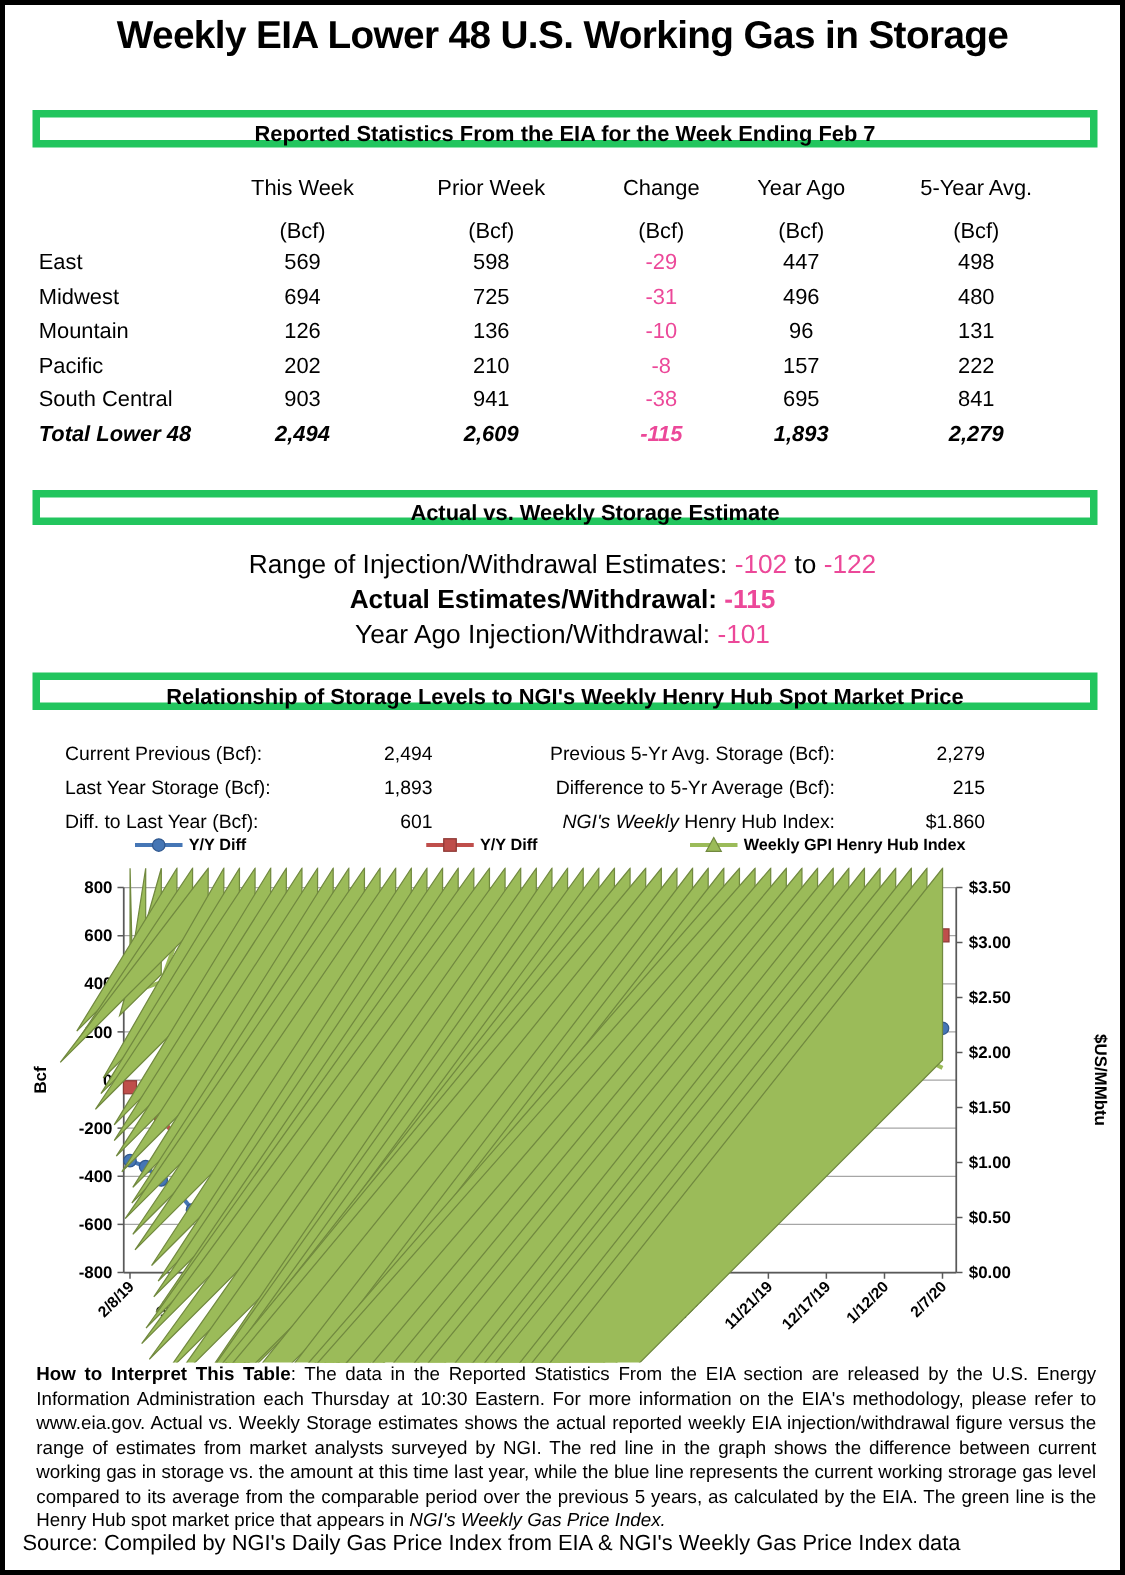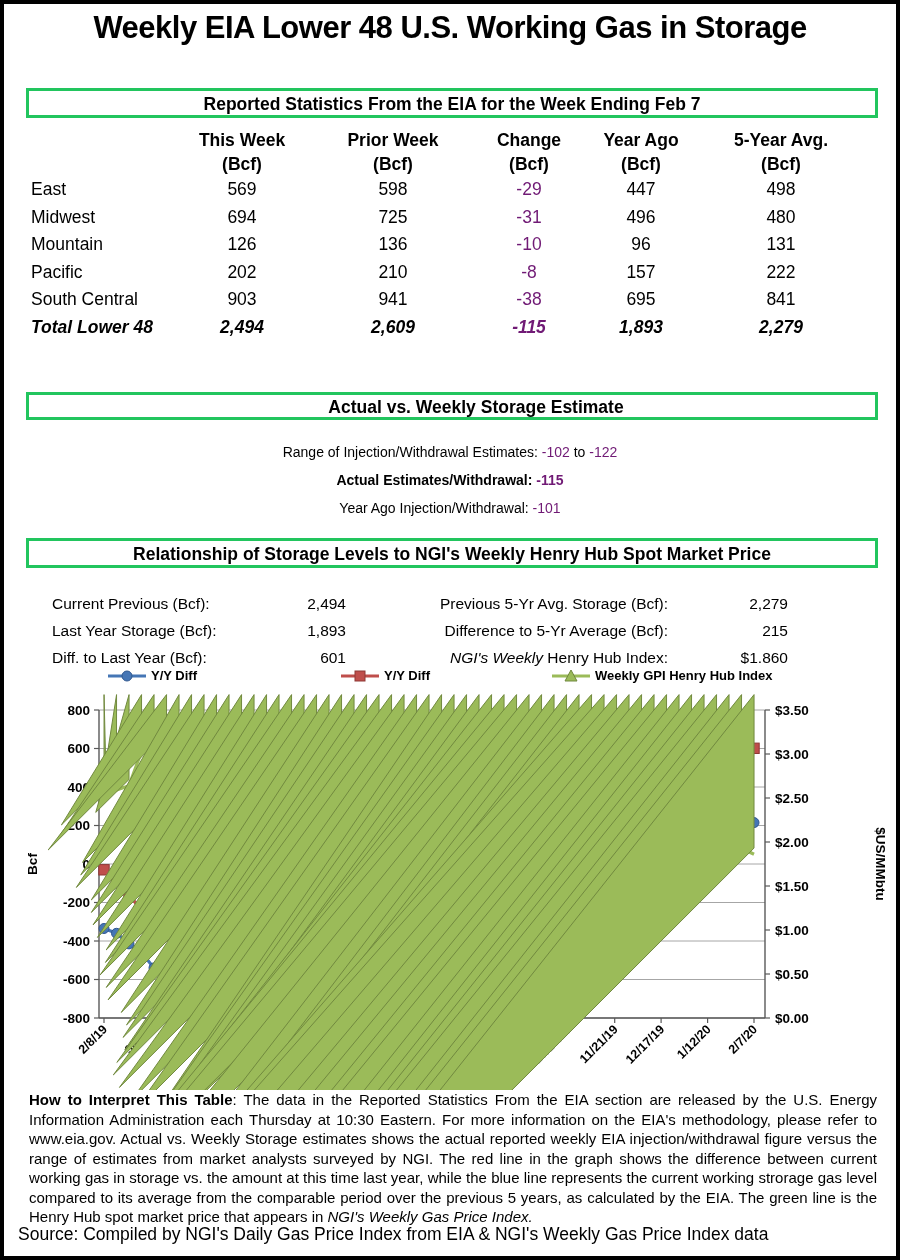--- a/index.html
+++ b/index.html
@@ -1,37 +1,37 @@
 <!DOCTYPE html>
 <html><head>
 <meta charset="utf-8">
 <style>
   html,body{margin:0;padding:0;background:#fff;}
   .page{position:relative;width:900px;height:1260px;background:#fff;border:4px solid #000;
         box-sizing:border-box;font-family:"Liberation Sans",sans-serif;color:#000;overflow:hidden;}
   .title{position:absolute;top:6px;left:0;width:100%;text-align:center;
          font-size:31px;font-weight:bold;letter-spacing:-0.5px;}
-  .section-box{position:absolute;left:22px;width:852px;border:3px solid #22c55e;background:#fff;
+  .section-box{position:absolute;left:22px;width:852px;border:6px solid #22c55e;background:#fff;
                text-align:center;font-weight:bold;font-size:17.5px;box-sizing:border-box;}
   .box1{top:84px;height:30px;line-height:26px;}
   .box2{top:388px;height:28px;line-height:24px;padding-left:48px;}
   .box3{top:534px;height:30px;line-height:26px;}
 
   
   .eia-table{position:absolute;top:124px;left:25px;width:840px;font-size:17.5px;}
   .eia-grid{display:grid;grid-template-columns:140px 146px 156px 116px 108px 172px;}
   .eia-grid .c{text-align:center;}
   .eia-grid .l{text-align:left;padding-left:2px;}
-  .hdr{font-weight:bold;line-height:24px;}
+  .hdr{font-weight:normal;line-height:24px;margin-top:10px;}
   .eia-row{line-height:27.6px;}
-  .neg{color:#701a75;}
+  .neg{color:#ec4899;}
   .total{font-weight:bold;font-style:italic;}
 
   
-  .est-lines{position:absolute;top:434px;left:0;width:100%;text-align:center;font-size:14px;}
+  .est-lines{position:absolute;top:434px;left:0;width:100%;text-align:center;font-size:21px;}
   .est-line{line-height:28px;}
   .est-bold{font-weight:bold;}
 
   
   .stats-left{position:absolute;top:586px;left:48px;width:300px;font-size:15.5px;}
   .stats-right{position:absolute;top:586px;left:432px;width:366px;font-size:15.5px;}
   .stat-row{display:grid;line-height:27px;}
   .stats-left .stat-row{grid-template-columns:200px 100px;}
   .stats-right .stat-row{grid-template-columns:232px 126px;}
   .stat-label-l{text-align:left;}

